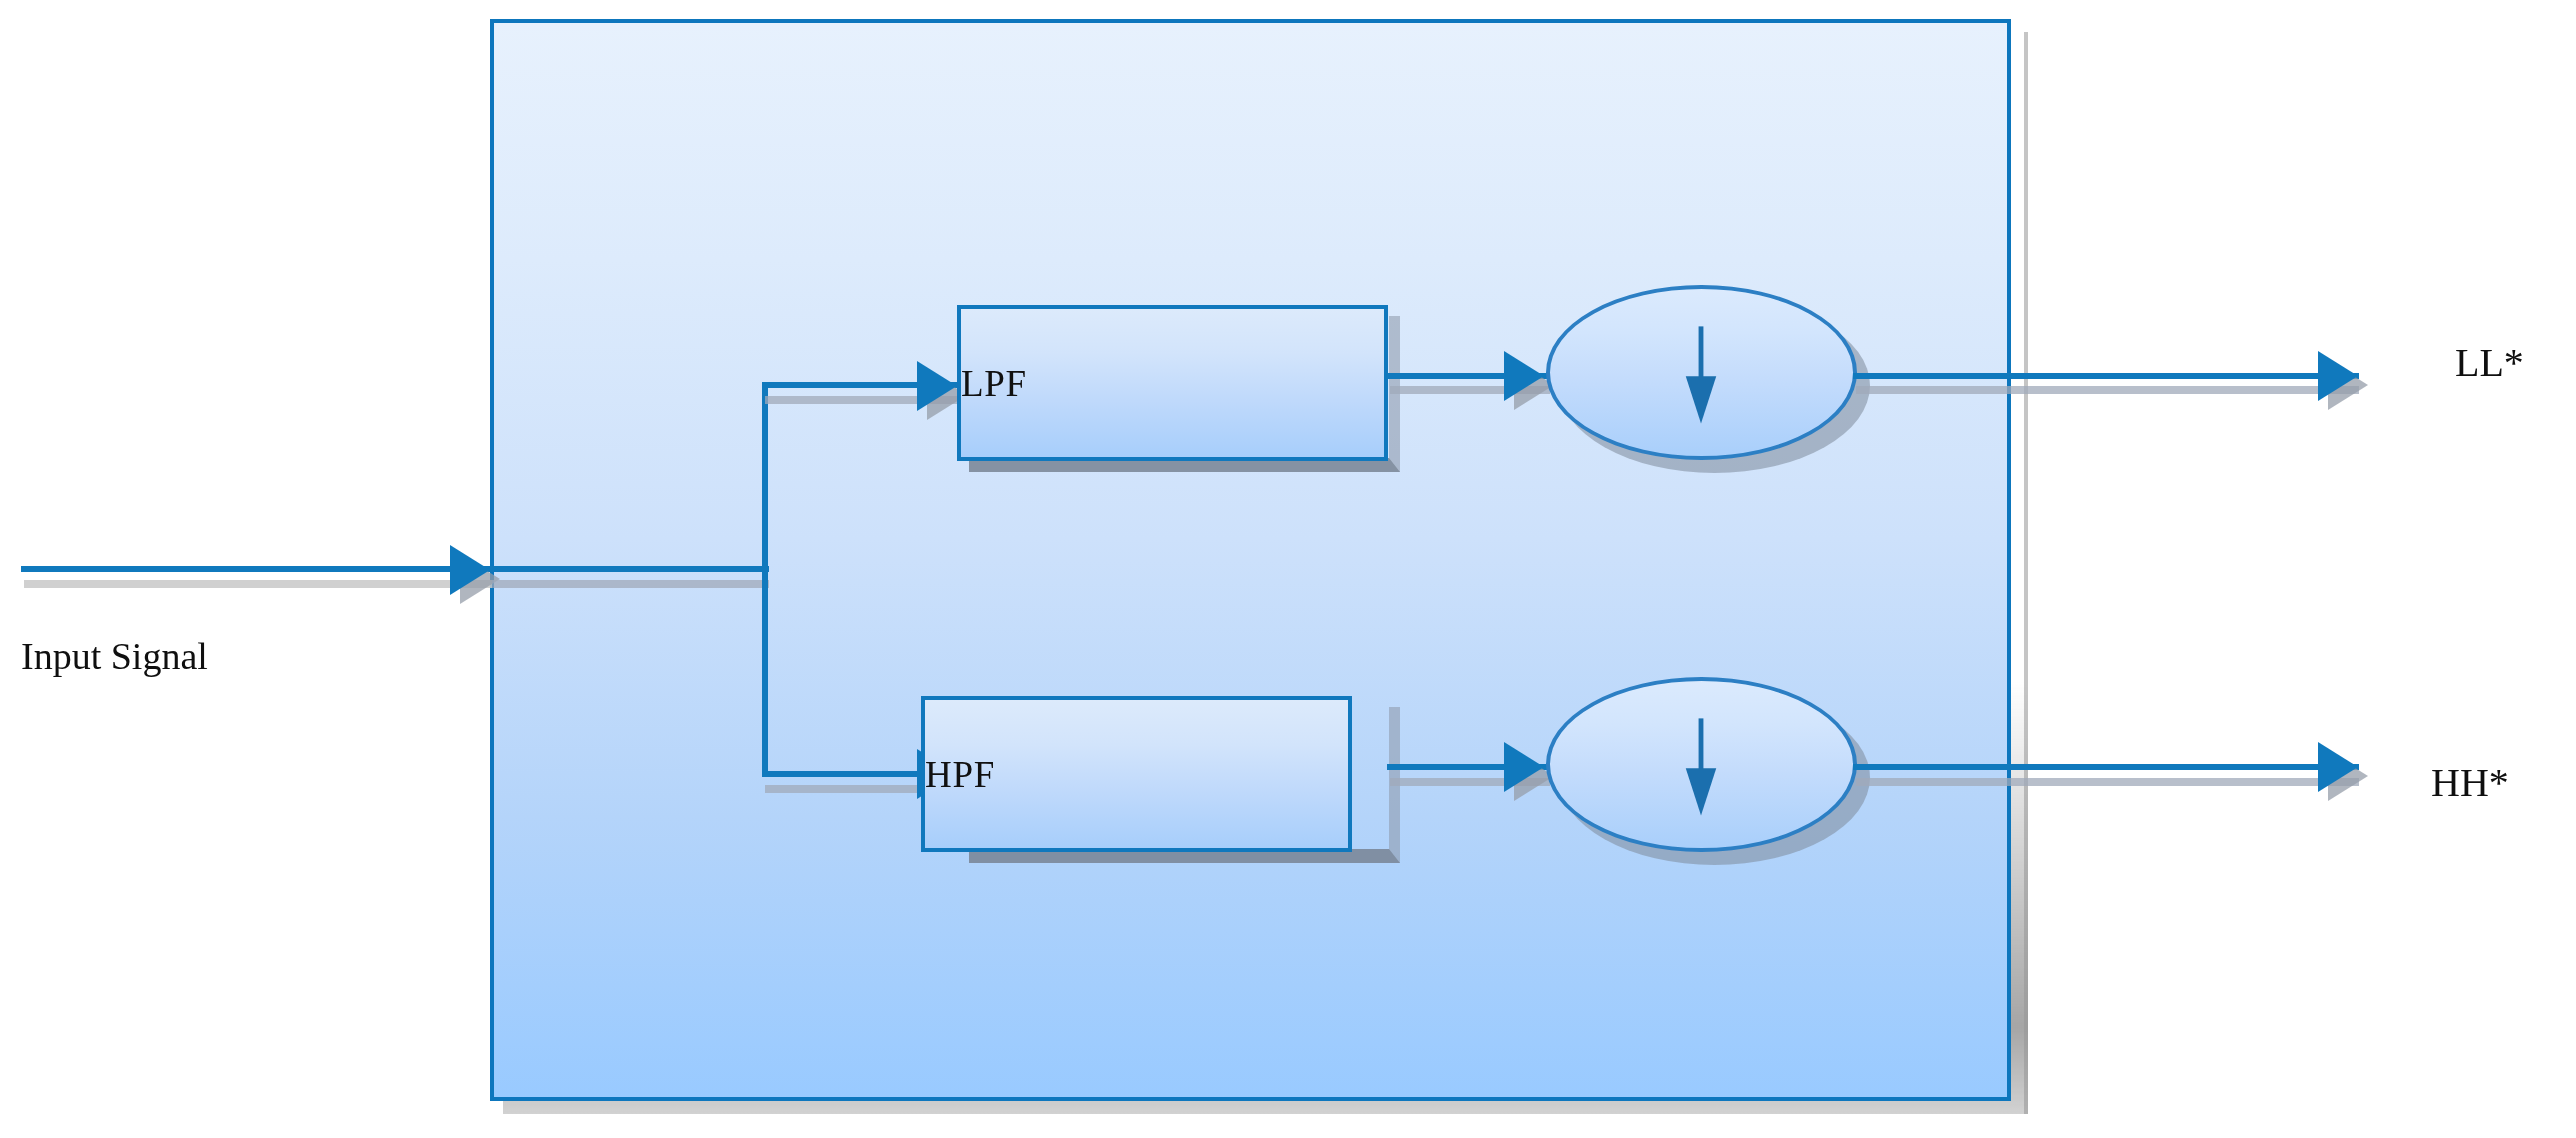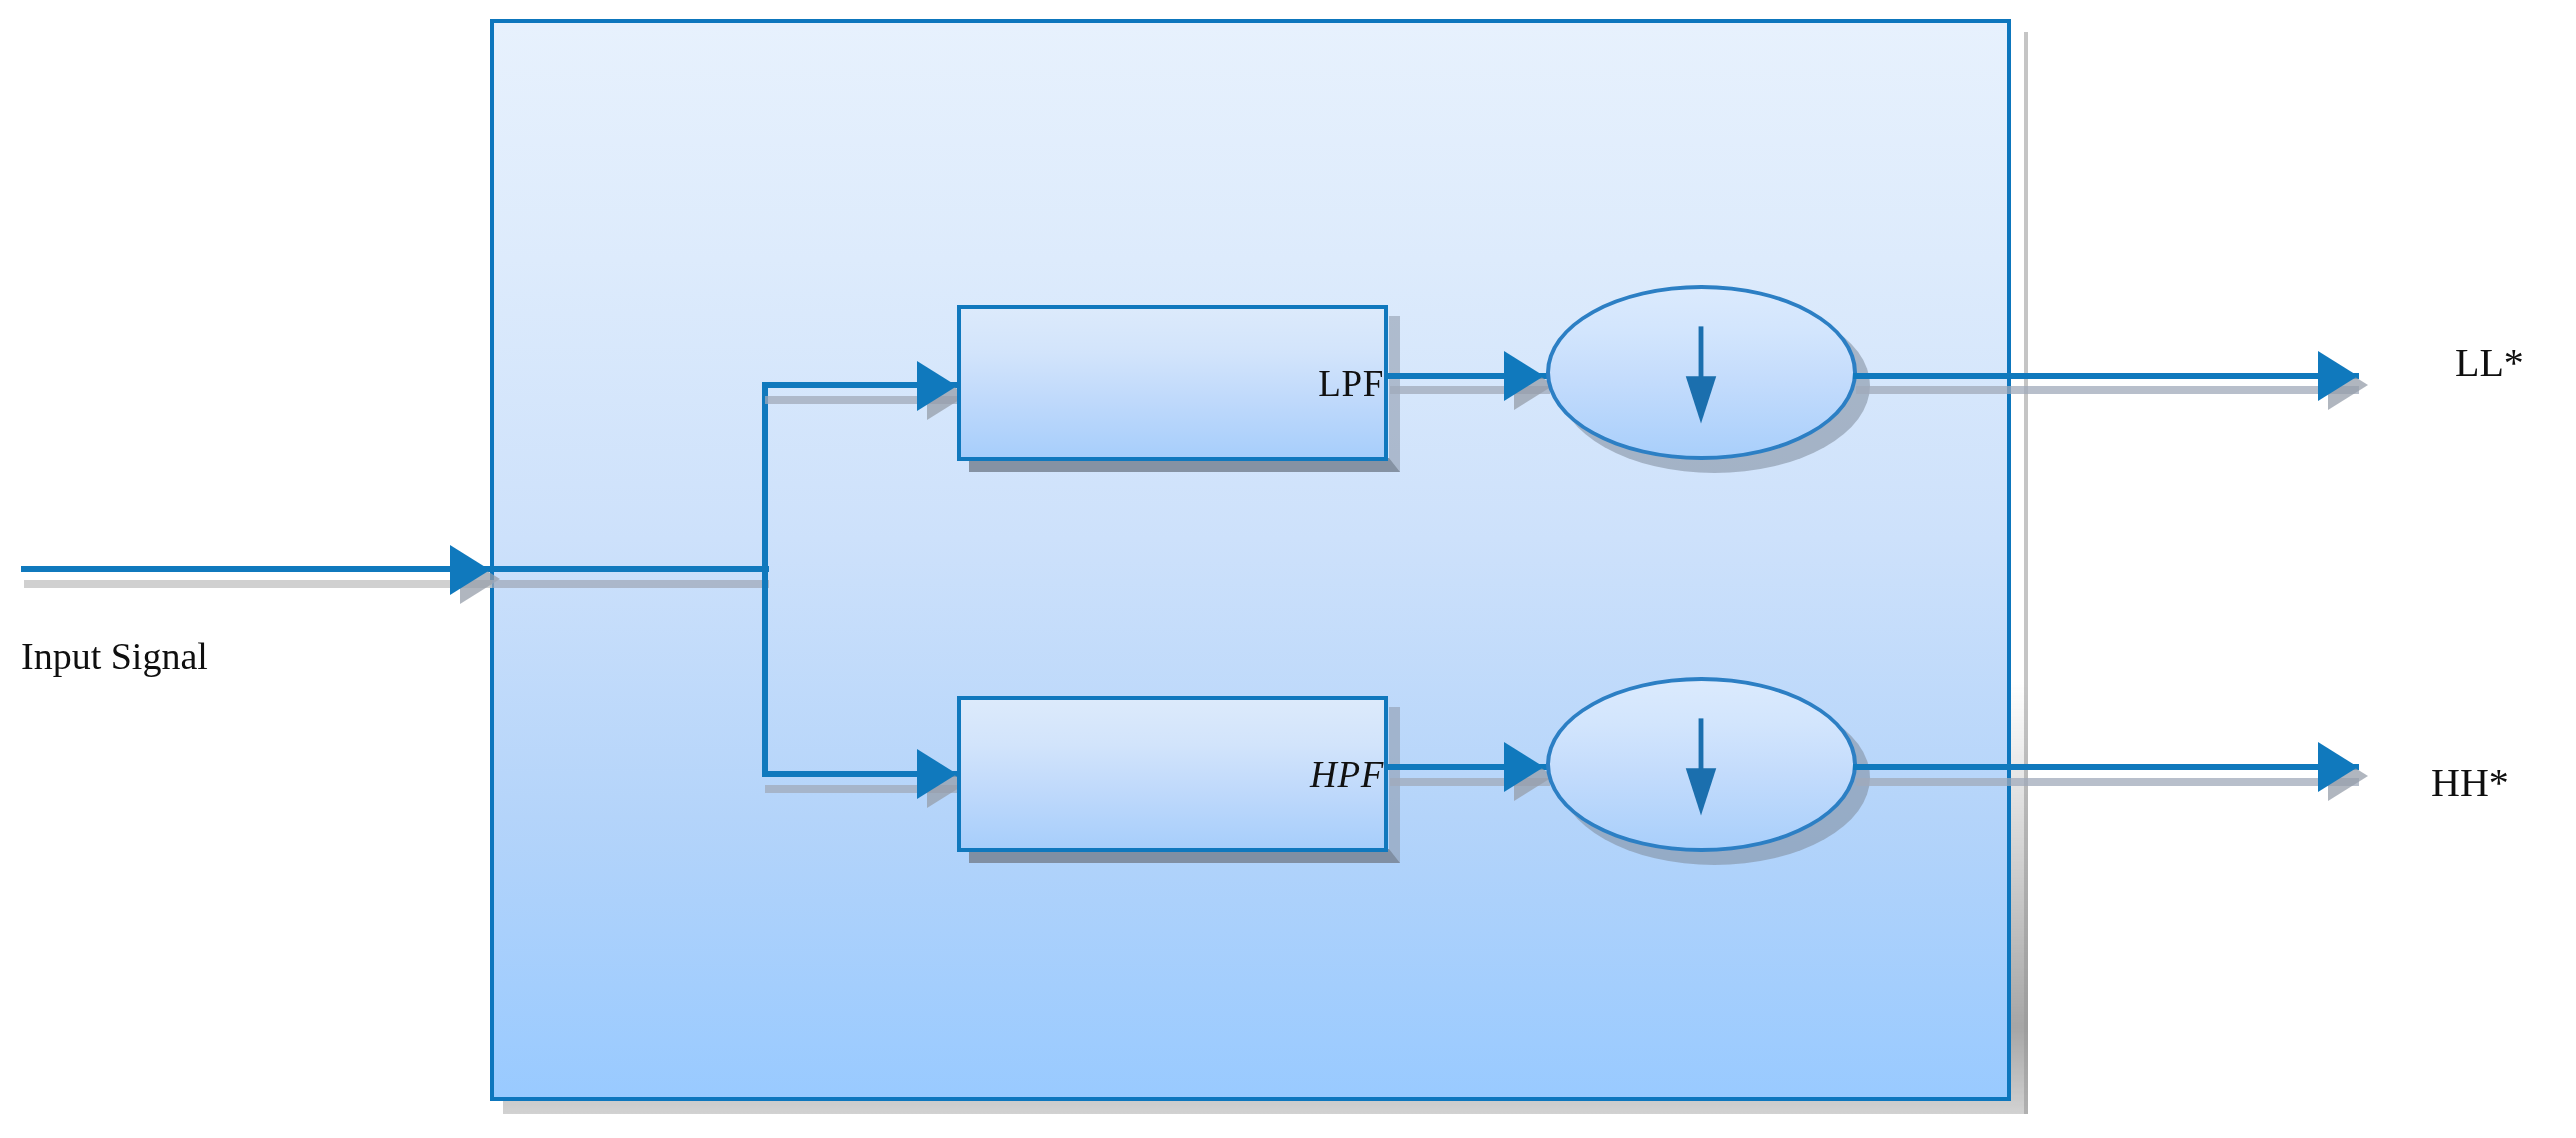--- a/index.html
+++ b/index.html
@@ -28,37 +28,36 @@
     background:linear-gradient(180deg,#e7f1fd 0%, #ddebfc 22%, #cde1fb 48%, #b4d4fa 74%, #99caff 100%);
   }
 
   
   .fbox{
     position:absolute;
     box-sizing:border-box;
     width:431px; height:156px;
     border:4.8px solid #1078bd;
     background:linear-gradient(180deg,#dceafb 0%, #d2e4fb 30%, #bfd9fb 62%, #a7cefb 100%);
-    display:flex; align-items:center; justify-content:flex-end;
+    display:flex; align-items:center; justify-content:flex-start;
     color:#111111;
     font-size:37px;
     letter-spacing:0.7px;
-    padding-left:28px;
   }
   .fbox-shadow{
     position:absolute;
     width:431px; height:156px;
     background:transparent;
     border-bottom:14px solid rgba(120,132,148,0.85);
     border-right:11px solid rgba(140,152,168,0.55);
     box-sizing:border-box;
   }
   #lpf-box{ left:957px; top:305px; }
   #lpf-shadow{ left:969px; top:316px; }
-  #hpf-box{ left:957px; top:696px;font-style:italic; }
+  #hpf-box{ left:921px; top:696px; }
   #hpf-shadow{ left:969px; top:707px; }
 
   
   .ell{
     position:absolute;
     box-sizing:border-box;
     width:311px; height:175px;
     border-radius:50%;
     border:4.2px solid #2c7fc4;
     background:linear-gradient(180deg,#dbeafd 0%, #d2e5fd 26%, #c4dcfc 54%, #a9cffb 100%);

